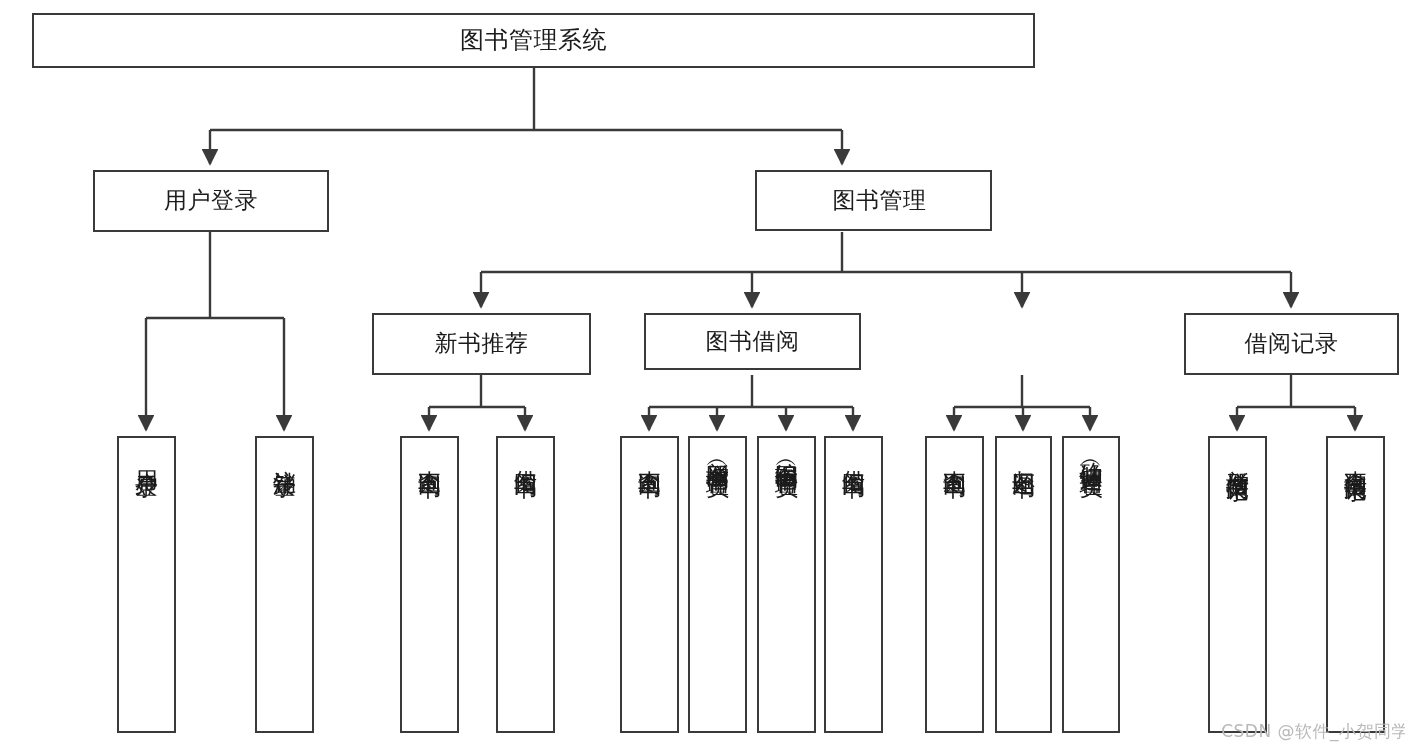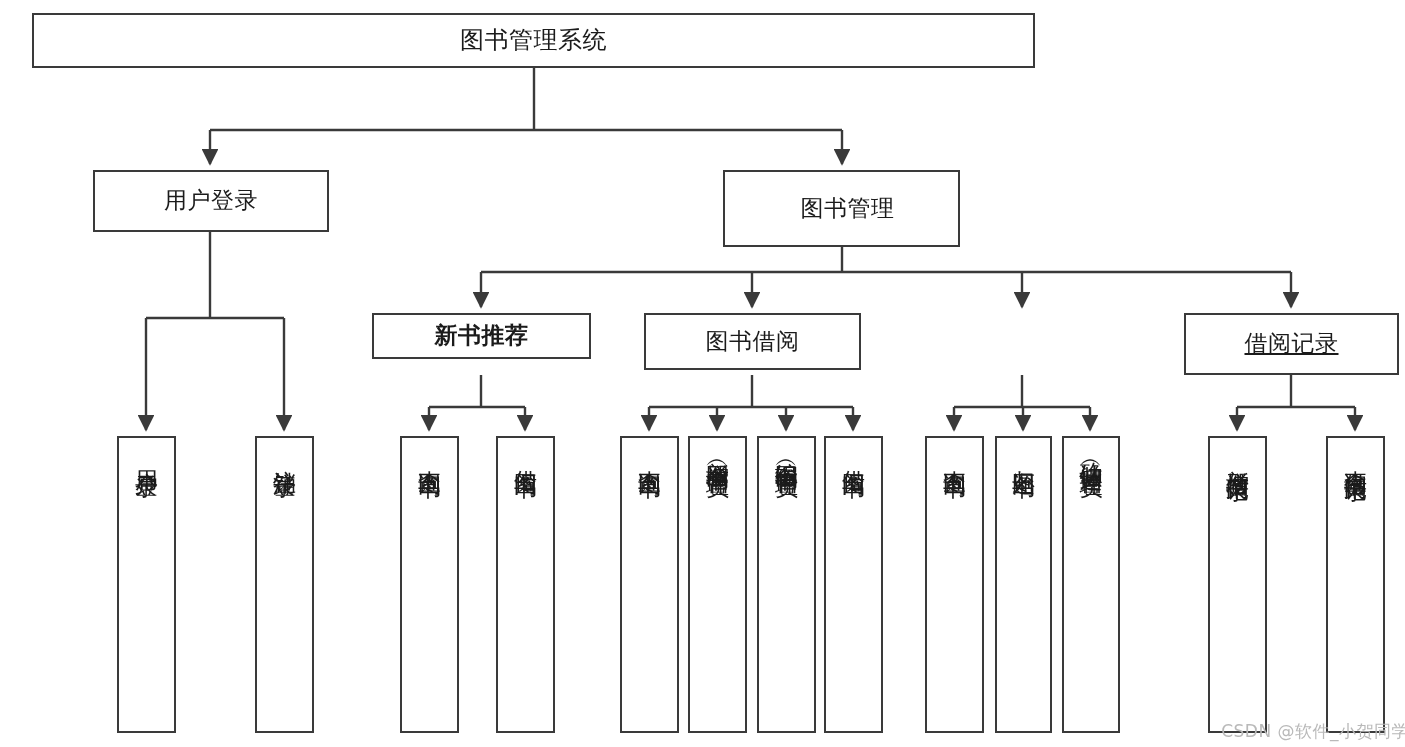--- a/index.html
+++ b/index.html
@@ -130,31 +130,31 @@
     </g>
   </svg>
 
   <div class="node h" id="node-root" style="left:20px; top:13px; width:1003px; height:55px;">
     <span class="lbl">图书管理系统</span>
   </div>
 
   <div class="node h" style="left:81px; top:170px; width:236px; height:62px;">
     <span class="lbl">用户登录</span>
   </div>
-  <div class="node h" style="left:711px; top:170px; width:237px; height:77px;padding-left:12px;">
+  <div class="node h" style="left:743px; top:170px; width:237px; height:61px;padding-left:12px;">
     <span class="lbl">图书管理</span>
   </div>
 
-  <div class="node h" style="left:360px; top:313px; width:219px; height:46px;font-weight:bold;">
+  <div class="node h" style="left:360px; top:313px; width:219px; height:62px;">
     <span class="lbl">新书推荐</span>
   </div>
   <div class="node h" style="left:632px; top:313px; width:217px; height:57px;">
     <span class="lbl">图书借阅</span>
   </div>
-  <div class="node h" style="left:1172px; top:313px; width:215px; height:62px;text-decoration:underline;">
+  <div class="node h" style="left:1172px; top:313px; width:215px; height:62px;">
     <span class="lbl">借阅记录</span>
   </div>
 
   <div class="node v" style="left:105px; top:436px; width:59px; height:297px;">
     <span class="lbl">用户登录</span>
   </div>
   <div class="node v" style="left:243px; top:436px; width:59px; height:297px;">
     <span class="lbl">注销登录</span>
   </div>
 

